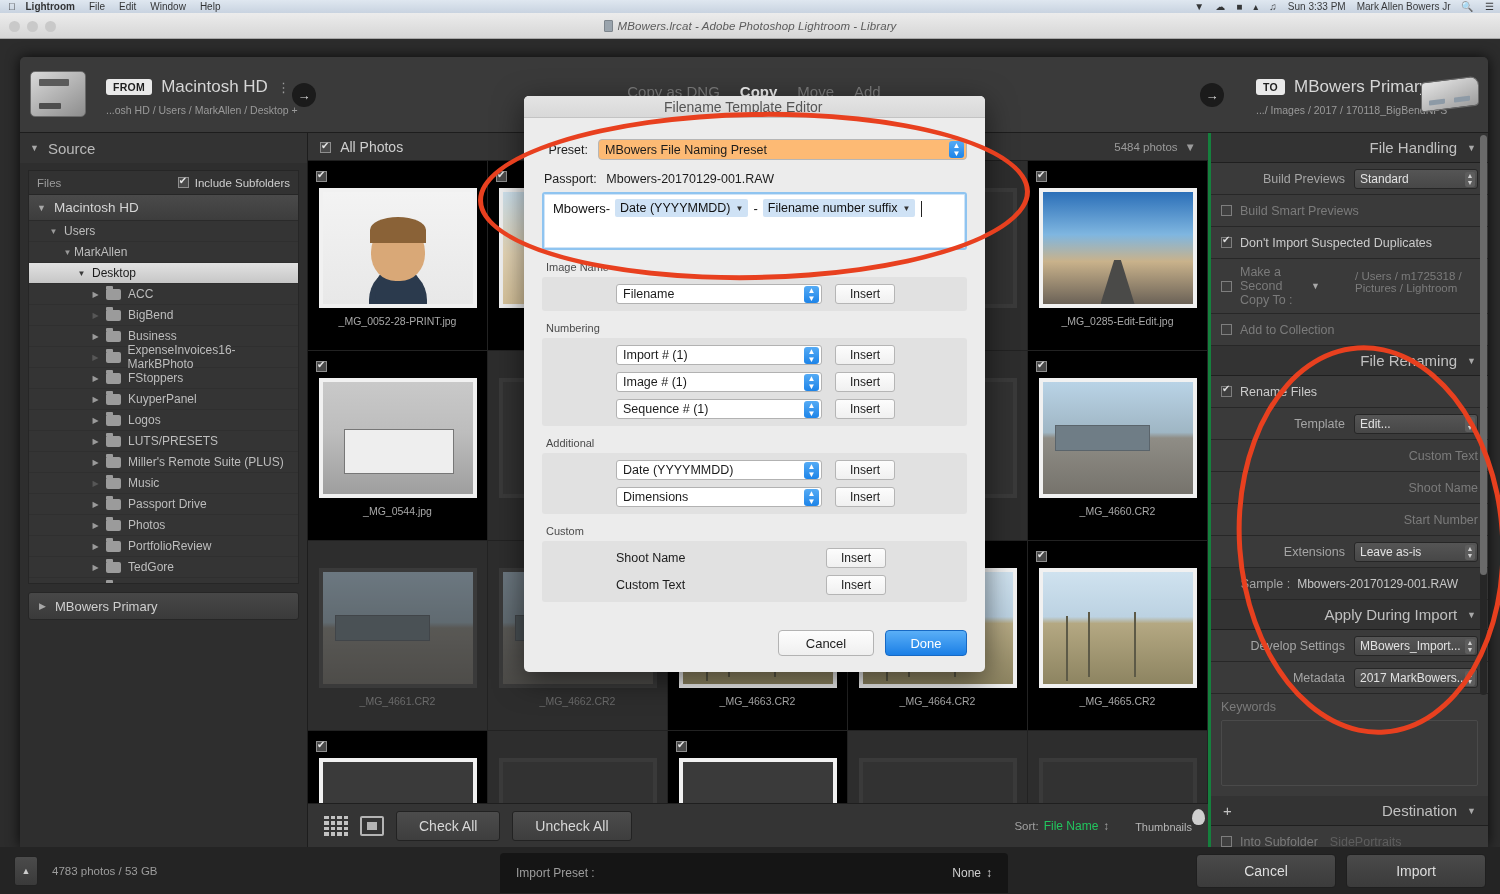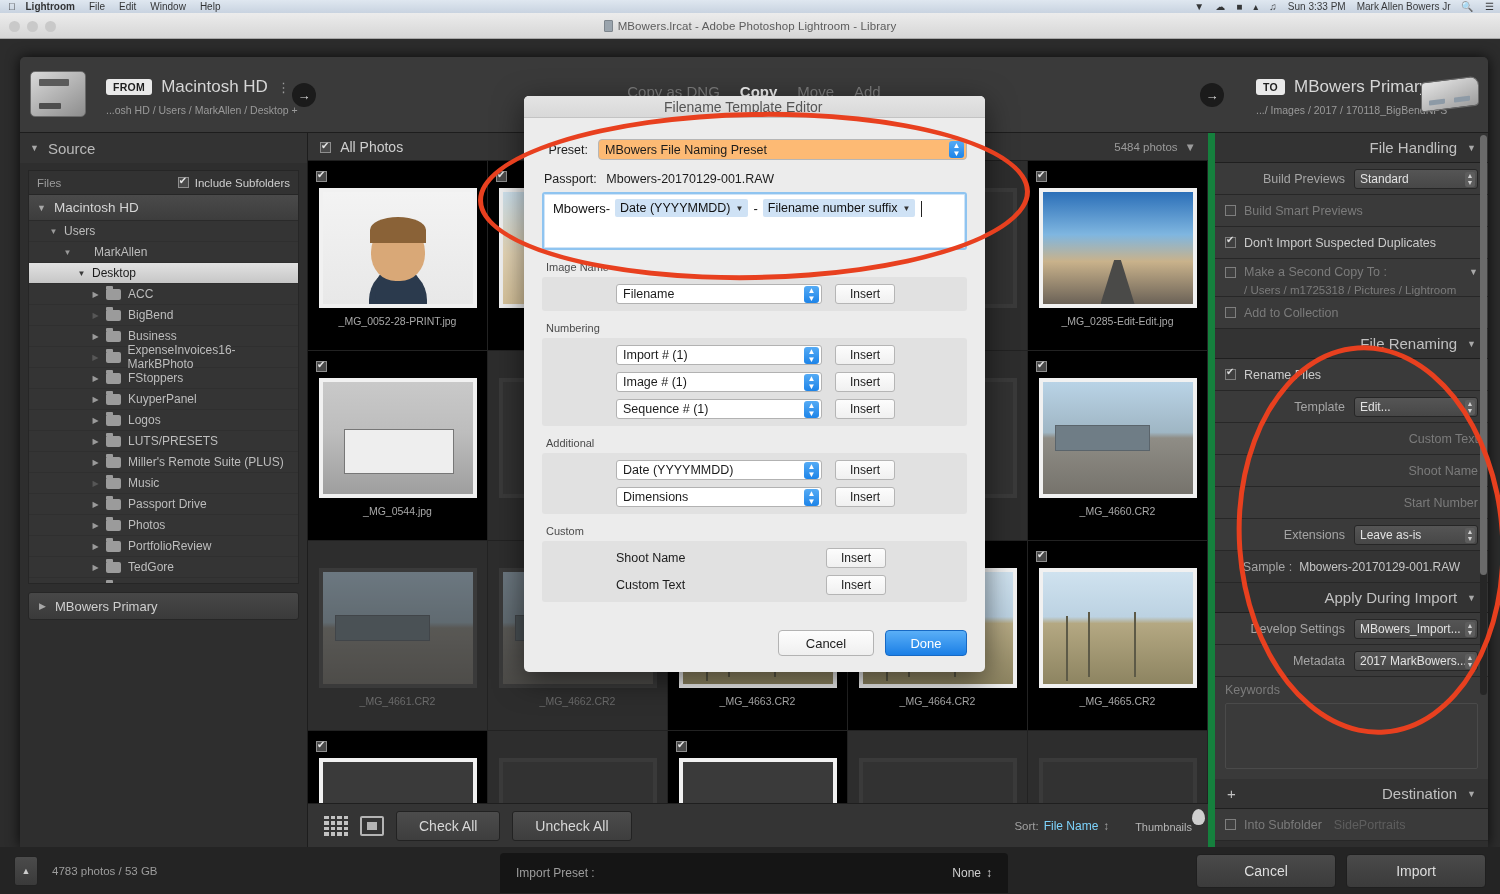--- a/index.html
+++ b/index.html
@@ -25,21 +25,21 @@
 
   
   .titlebar {
     position: absolute; left: 0; top: 13px; width: 1500px; height: 26px;
     background: linear-gradient(#ececec, #d6d6d6);
     border-bottom: 1px solid #a8a8a8;
     display: flex; align-items: center; justify-content: center;
   }
   .traffic { position: absolute; left: 9px; top: 8px; display: flex; gap: 7px; }
   .traffic i { width: 11px; height: 11px; border-radius: 50%; background: #c9c9c9; display: block; }
-  .titlebar .ttl { font-size: 11.5px; color: #5c5c5c; letter-spacing: .1px; }
+  .titlebar .ttl { font-size: 11.5px; color: #5c5c5c; letter-spacing: .1px; font-style: italic; }
   .titlebar .docicon {
     display: inline-block; width: 9px; height: 12px; background: #9aa4ad;
     border: 1px solid #7d858c; margin-right: 5px; vertical-align: -2px; border-radius: 1px;
   }
 
   
   .importwin {
     position: absolute; left: 20px; top: 57px; width: 1468px; height: 790px;
     background: #2f2f2f; border-radius: 5px;
     box-shadow: 0 0 14px rgba(0,0,0,.8);
@@ -240,33 +240,33 @@
     width: 24px; height: 20px; border: 2px solid #b4b4b4; border-radius: 2px;
     display: flex; align-items: center; justify-content: center;
   }
   .loupeicon i { width: 10px; height: 8px; background: #b4b4b4; display: block; }
   .tbtn {
     background: linear-gradient(#4c4c4c,#3e3e3e); border: 1px solid #222;
     border-radius: 3px; color: #d8d8d8; font-size: 14px; padding: 6px 22px;
   }
   .tright { margin-left: auto; display: flex; align-items: center; gap: 26px; }
   .sortwrap { font-size: 11.5px; color: #a0a0a0; display: flex; align-items: center; gap: 5px; }
-  .sortwrap b { color: #7dd3fc; font-weight: normal; font-size: 12px; }
+  .sortwrap b { color: #22c55e; font-weight: normal; font-size: 12px; }
   .thumbslider { text-align: center; }
   .thumbslider .lbl { font-size: 11px; color: #b6b6b6; }
   .sliderline { width: 122px; height: 2px; background: #5a5a5a; margin-top: 12px; position: relative; }
   .sliderknob {
     position: absolute; left: 48%; top: -8px; width: 13px; height: 16px;
     background: #cfcfcf; border-radius: 50% 50% 50% 50% / 60% 60% 40% 40%;
   }
 
   
   .rightpanel {
     position: absolute; right: 0; top: 76px; width: 280px; bottom: 0;
-    background: #2e2e2e; border-left: 7px solid #15803d; overflow: hidden;
+    background: #2e2e2e; border-left: 3px solid #15803d; overflow: hidden;
   }
   .sect-hdr {
     height: 30px; display: flex; align-items: center; justify-content: flex-end;
     gap: 10px; padding: 0 12px; font-size: 15px; color: #c0c0c0; background: #333;
     border-bottom: 1px solid #1f1f1f;
   }
   .row {
     min-height: 32px; display: flex; align-items: center; padding: 0 10px;
     border-bottom: 1px solid #272727; background: #3a3a3a; font-size: 12.5px; color: #cbcbcb;
   }
@@ -493,21 +493,21 @@
           <span class="caret">▼</span>
           <span>Macintosh HD</span>
         </div>
         <div id="tree-rows">
             <div class="tr" style="padding-left: 20px;">
               <span class="tw">▼</span>
               <span style="margin-left: 6px;">Users</span>
             </div>
             <div class="tr" style="padding-left: 34px;">
               <span class="tw">▼</span>
-              <span style="margin-left: 22px;">MarkAllen</span>
+              <span style="margin-left: 2px;">MarkAllen</span>
             </div>
             <div class="tr sel" style="padding-left: 48px;">
               <span class="tw">▼</span>
               <span style="margin-left: 6px;">Desktop</span>
             </div>
             <div class="tr" style="padding-left: 62px;">
               <span class="tw">▶</span>
               <span class="folder" style="margin-left: 6px;"></span>
               <span style="margin-left: 0px;">ACC</span>
             </div>
@@ -763,21 +763,21 @@
         </span>
       </div>
       <div class="row">
         <span class="rchk"></span>
         <span class="muted">Build Smart Previews</span>
       </div>
       <div class="row">
         <span class="rchk on"></span>
         <span>Don't Import Suspected Duplicates</span>
       </div>
-      <div class="row" style="flex-direction:column;align-items:stretch;padding-top:6px;">
+      <div class="row" style="flex-direction:row;align-items:stretch;padding-top:6px;padding-bottom:6px;gap:16px;">
         <span style="display:flex;align-items:center;">
           <span class="rchk"></span>
           <span class="muted">Make a Second Copy To :</span>
           <span class="caret" style="margin-left:auto;">▼</span>
         </span>
         <span class="muted" style="margin-top:5px;padding-left:19px;font-size:11.5px;">/ Users / m1725318 / Pictures / Lightroom</span>
       </div>
       <div class="row">
         <span class="rchk"></span>
         <span class="muted">Add to Collection</span>

